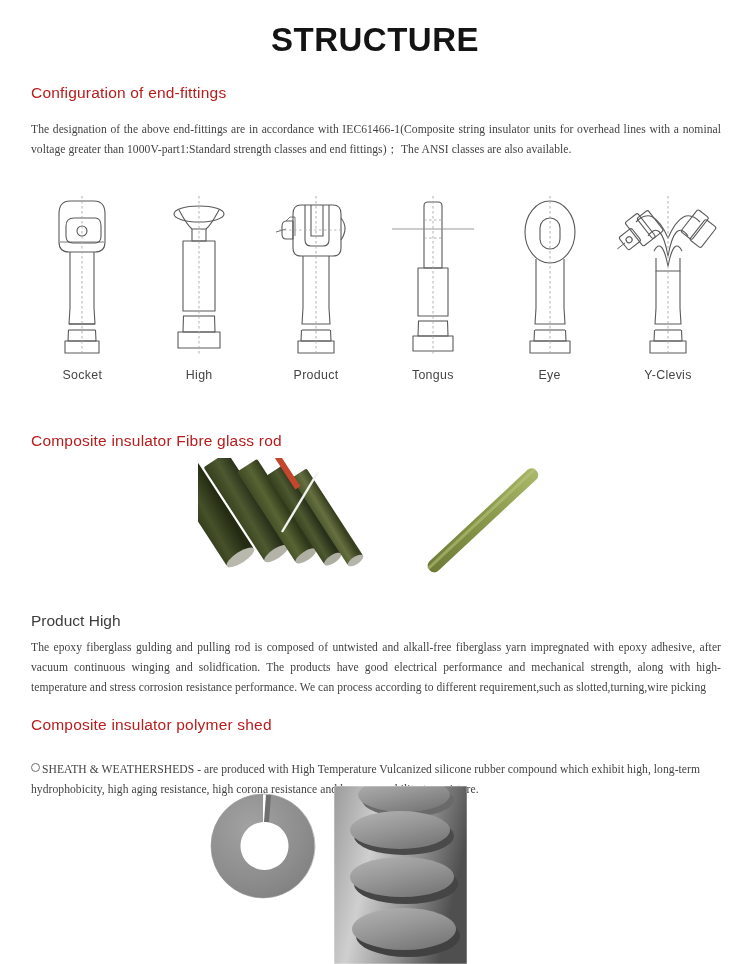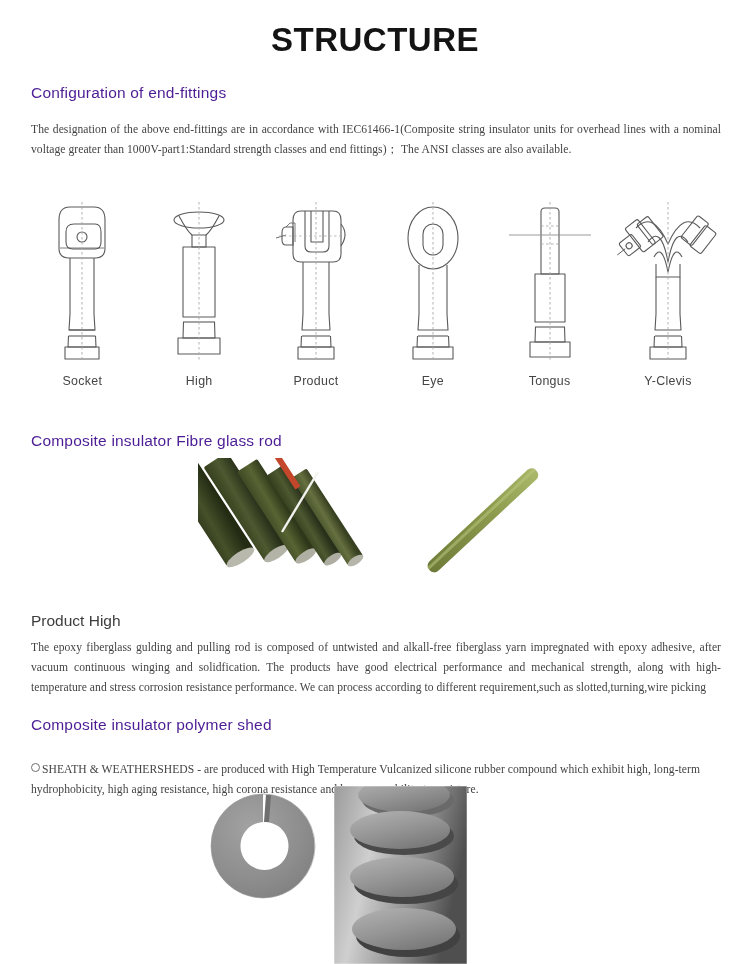--- a/index.html
+++ b/index.html
@@ -30,21 +30,21 @@
     letter-spacing: 0.5px;
     color: #141414;
     margin: 0;
     padding-top: 21px;
     font-family: "Liberation Sans", sans-serif;
   }
 
   
   .sec-head {
     font-size: 15.5px;
-    color: #4c1d95;
+    color: #b91c1c;
     font-weight: normal;
     letter-spacing: 0.2px;
   }
   .sec-head-strong {
     font-size: 15.5px;
     color: #3d3d3d;
   }
 
   
   .para {
@@ -57,21 +57,21 @@
   }
   .para-left { text-align: left; margin-top: 16px; }
 
   
   .block-cfg-head { position: absolute; left: 31px; top: 84px; }
   .block-cfg-para { position: absolute; left: 31px; top: 120px; width: 690px; }
 
   .fittings {
     position: absolute;
     left: 24px;
-    top: 192px;
+    top: 186px;
     width: 704px;
     height: 196px;
     display: flex;
     align-items: flex-end;
   }
   .fitting {
     flex: 1 1 0;
     display: flex;
     flex-direction: column;
     align-items: center;
@@ -187,47 +187,47 @@
         </g>
         <line x1="43" y1="0" x2="43" y2="160" stroke="#a8a8a8" stroke-width="0.9" stroke-dasharray="2.5,2.5"></line>
         <line x1="6" y1="34" x2="72" y2="34" stroke="#a8a8a8" stroke-width="0.8" stroke-dasharray="2.5,2.5"></line>
       </svg>
       <div class="fitting-label">Product</div>
     </div>
 
     <div class="fitting">
       <svg width="86" height="160" viewBox="0 0 86 160">
         <g fill="none" stroke="#5a5a5a" stroke-width="1.1" stroke-linejoin="round">
+          <path d="M34 10 Q34 6 38 6 L48 6 Q52 6 52 10 L52 72 L34 72 Z"></path>
+          <path d="M28 72 L28 120 L58 120 L58 72 Z"></path>
+          <path d="M28 125 L58 125"></path>
+          <path d="M28.5 125 L28 140 L58 140 L57.5 125"></path>
+          <path d="M23 140 L23 155 L63 155 L63 140 Z"></path>
+        </g>
+        <line x1="43" y1="0" x2="43" y2="160" stroke="#a8a8a8" stroke-width="0.9" stroke-dasharray="2.5,2.5"></line>
+        <line x1="2" y1="33" x2="84" y2="33" stroke="#8f8f8f" stroke-width="0.9"></line>
+        <line x1="34" y1="24" x2="52" y2="24" stroke="#a8a8a8" stroke-width="0.9" stroke-dasharray="2.5,2.5"></line>
+        <line x1="34" y1="42" x2="52" y2="42" stroke="#a8a8a8" stroke-width="0.9" stroke-dasharray="2.5,2.5"></line>
+      </svg>
+      <div class="fitting-label">Tongus</div>
+    </div>
+
+    <div class="fitting">
+      <svg width="86" height="160" viewBox="0 0 86 160">
+        <g fill="none" stroke="#5a5a5a" stroke-width="1.1" stroke-linejoin="round">
           <ellipse cx="43" cy="36" rx="25" ry="31"></ellipse>
           <rect x="33" y="22" width="20" height="31" rx="10"></rect>
           <path d="M29 63 L29 112 L28 128 L58 128 L57 112 L57 63"></path>
           <path d="M28 134 L58 134"></path>
           <path d="M27.5 134 L27 145 L59 145 L58.5 134"></path>
           <path d="M23 145 L23 157 L63 157 L63 145 Z"></path>
         </g>
         <line x1="43" y1="0" x2="43" y2="160" stroke="#a8a8a8" stroke-width="0.9" stroke-dasharray="2.5,2.5"></line>
       </svg>
       <div class="fitting-label">Eye</div>
-    </div>
-
-    <div class="fitting">
-      <svg width="86" height="160" viewBox="0 0 86 160">
-        <g fill="none" stroke="#5a5a5a" stroke-width="1.1" stroke-linejoin="round">
-          <path d="M34 10 Q34 6 38 6 L48 6 Q52 6 52 10 L52 72 L34 72 Z"></path>
-          <path d="M28 72 L28 120 L58 120 L58 72 Z"></path>
-          <path d="M28 125 L58 125"></path>
-          <path d="M28.5 125 L28 140 L58 140 L57.5 125"></path>
-          <path d="M23 140 L23 155 L63 155 L63 140 Z"></path>
-        </g>
-        <line x1="43" y1="0" x2="43" y2="160" stroke="#a8a8a8" stroke-width="0.9" stroke-dasharray="2.5,2.5"></line>
-        <line x1="2" y1="33" x2="84" y2="33" stroke="#8f8f8f" stroke-width="0.9"></line>
-        <line x1="34" y1="24" x2="52" y2="24" stroke="#a8a8a8" stroke-width="0.9" stroke-dasharray="2.5,2.5"></line>
-        <line x1="34" y1="42" x2="52" y2="42" stroke="#a8a8a8" stroke-width="0.9" stroke-dasharray="2.5,2.5"></line>
-      </svg>
-      <div class="fitting-label">Tongus</div>
     </div>
 
     <div class="fitting">
       <svg width="120" height="160" viewBox="0 0 120 160">
         <g fill="none" stroke="#5a5a5a" stroke-width="1.1" stroke-linejoin="round">
           <path d="M28 26 Q45 8 60 42 Q75 8 92 26"></path>
           <path d="M40 40 Q53 22 60 60 Q67 22 80 40"></path>
           <path d="M46 55 Q54 40 60 70 Q66 40 74 55"></path>
           <path d="M48 62 L48 75 L72 75 L72 62"></path>
           <path d="M48 75 L48 112 L47 128 L73 128 L72 112 L72 75"></path>

